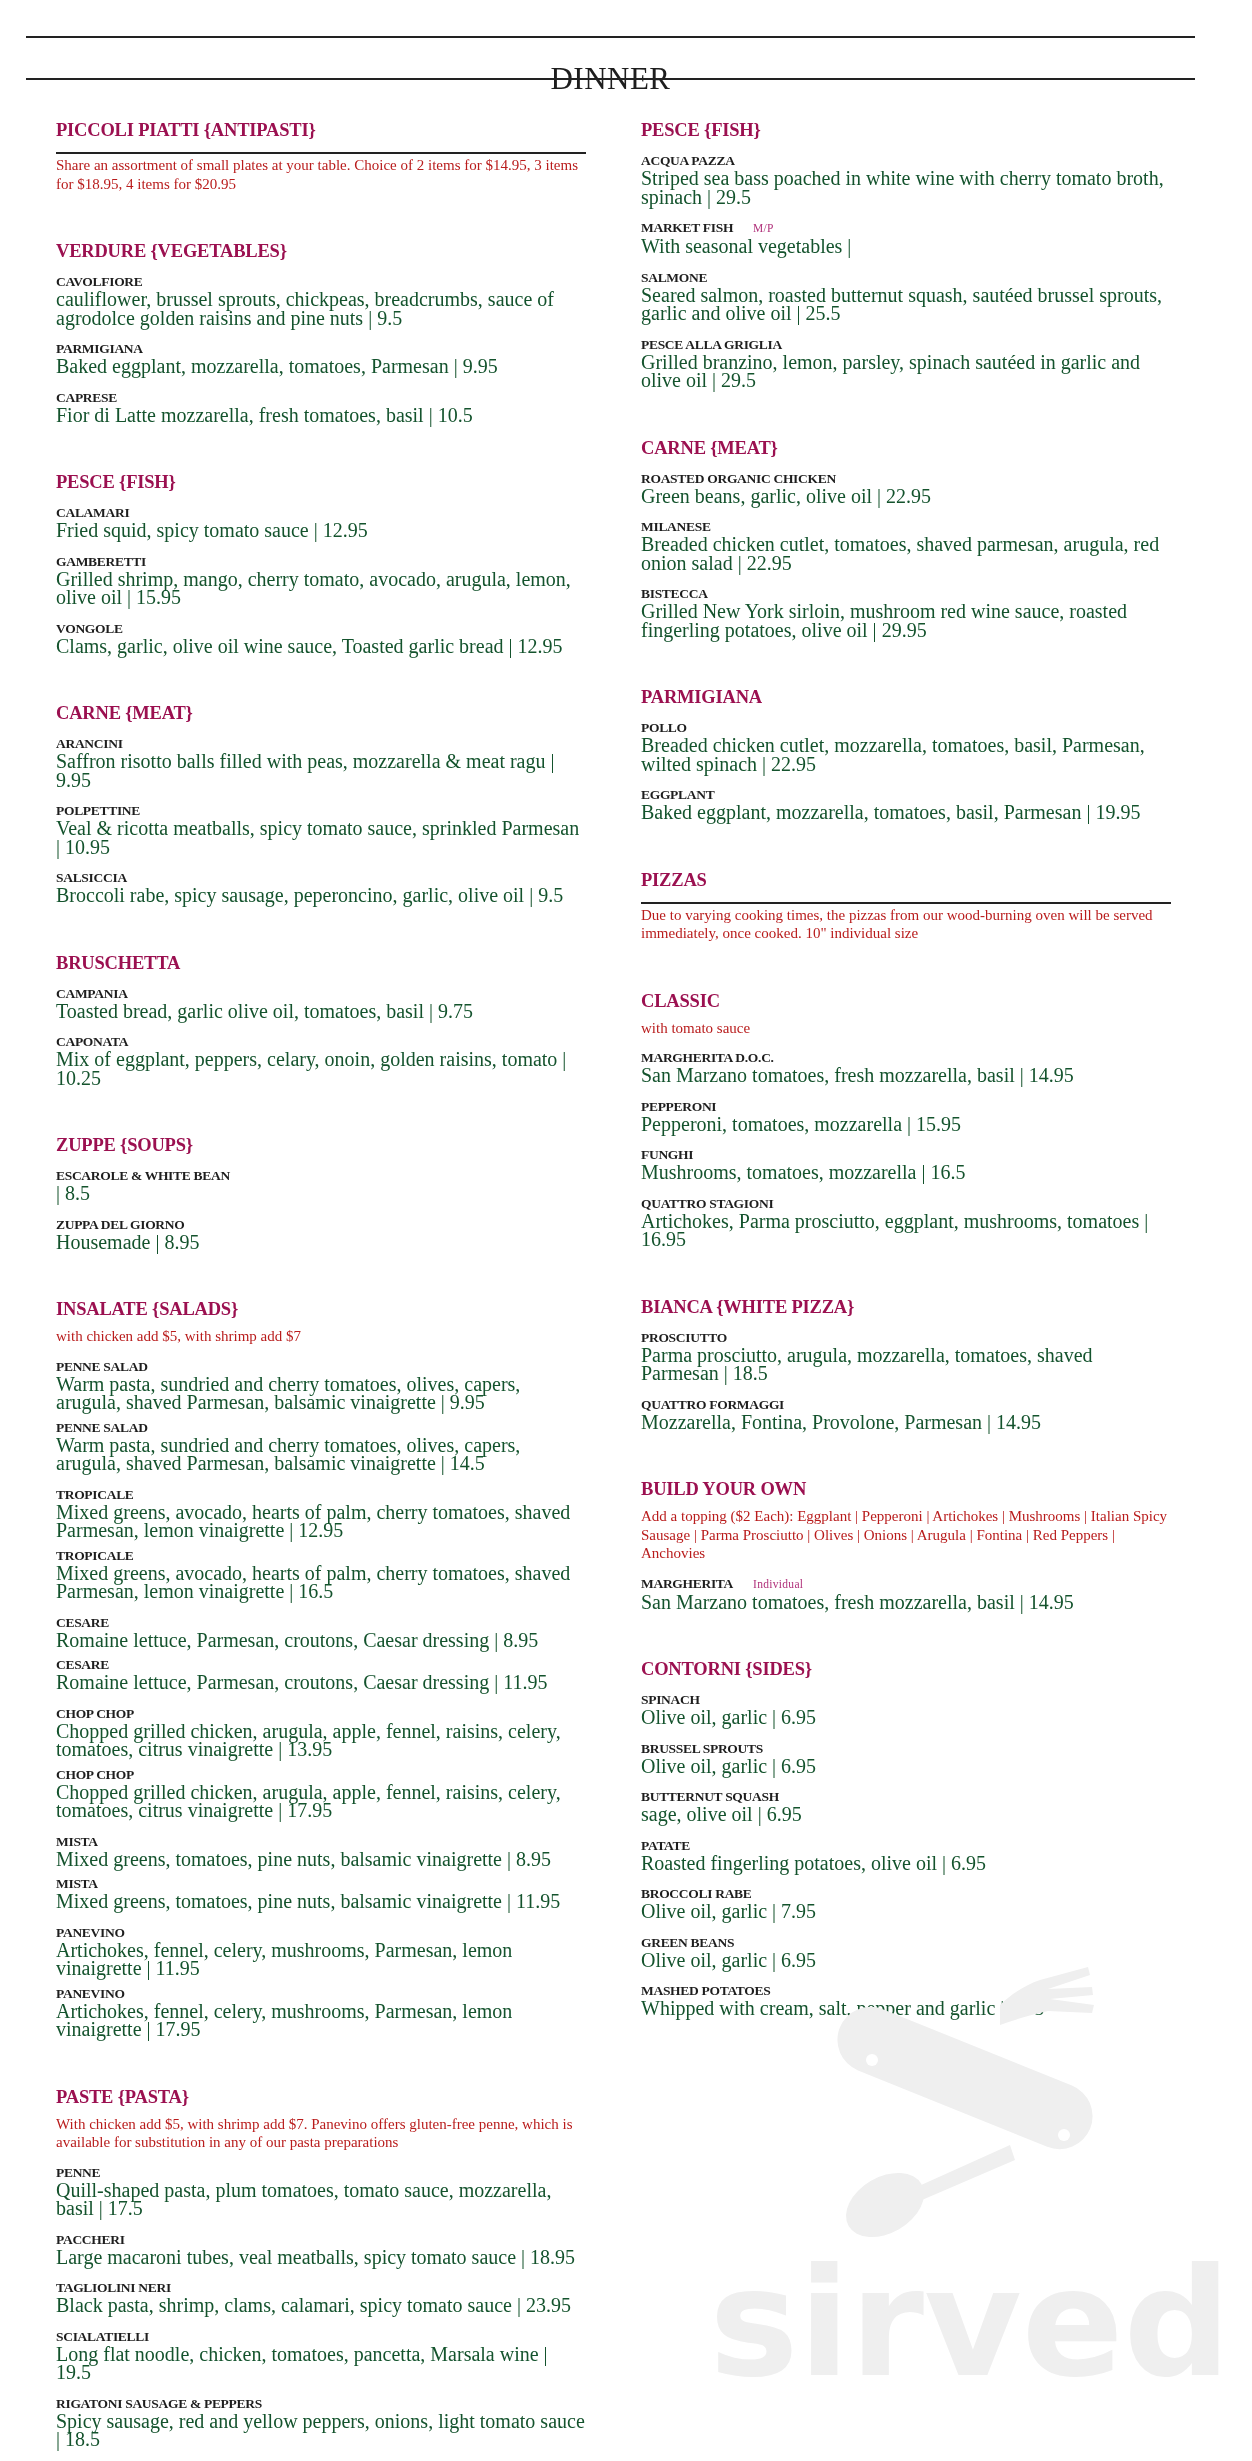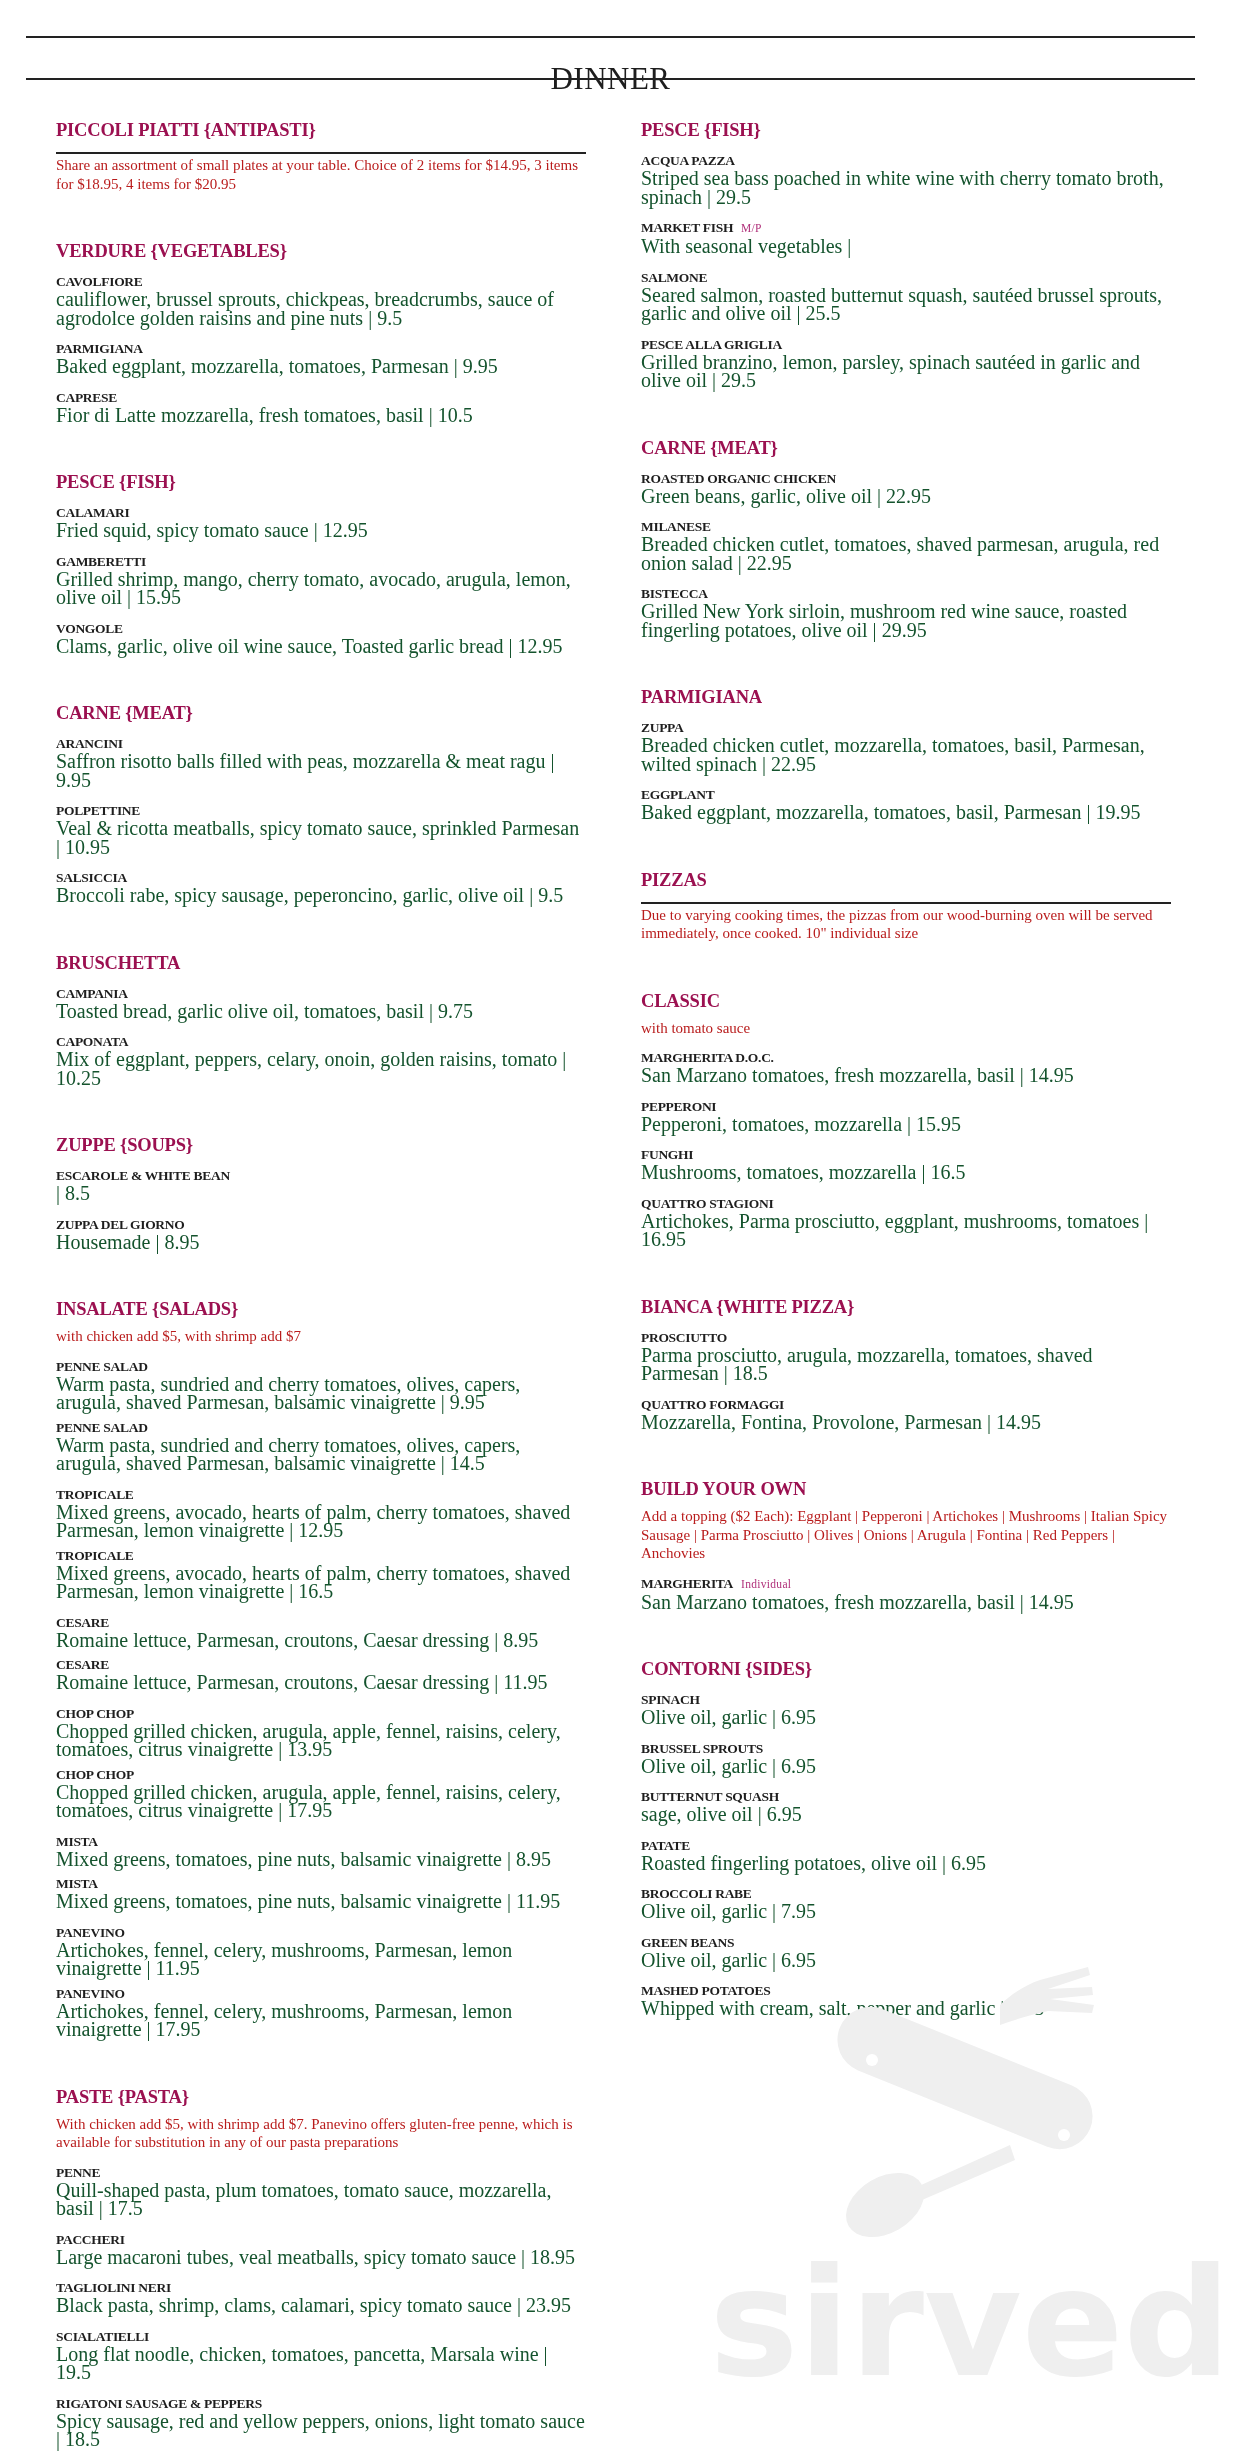--- a/index.html
+++ b/index.html
@@ -21,21 +21,21 @@
     margin: 0 0 10px 0; font-size: 18.5px; font-weight: bold; color: #9b1050;
     letter-spacing: -0.2px; line-height: 24px;
   }
   .section .hr { height: 2px; background: #222; margin: 2px 0 6px 0; }
   .section .intro { font-size: 15px; line-height: 18.5px; margin: -4px 0 12px 0; color: #b91c1c; }
   .item { margin-bottom: 13px; }
   .item.tight { margin-bottom: 7px; }
   .item .name {
     font-size: 13.5px; font-weight: bold; letter-spacing: -0.3px; line-height: 17px; color: #1e1e1e;
   }
-  .item .tag { font-size: 11.5px; font-weight: normal; color: #b0307a; margin-left: 8px; letter-spacing: 0.3px; }
+  .item .tag { font-size: 11.5px; font-weight: normal; color: #b0307a; margin-left: 20px; letter-spacing: 0.3px; }
   .item .desc { font-size: 20px; line-height: 18.5px; color: #14532d; }
   .watermark { position: absolute; left: 710px; top: 1955px; width: 520px; height: 430px; }
 </style>
 </head>
 <body>
 
 <div class="rule" style="top:36px;"></div>
 <h1 class="title">DINNER</h1>
 <div class="rule" style="top:78px;"></div>
 
@@ -228,21 +228,21 @@
         <div class="desc">Breaded chicken cutlet, tomatoes, shaved parmesan, arugula, red onion salad | 22.95</div>
       </div>
       <div class="item">
         <div class="name"><span>BISTECCA</span></div>
         <div class="desc">Grilled New York sirloin, mushroom red wine sauce, roasted fingerling potatoes, olive oil | 29.95</div>
       </div>
     </div>
     <div class="section">
       <h2>PARMIGIANA</h2>
       <div class="item">
-        <div class="name"><span>ZUPPA</span></div>
+        <div class="name"><span>POLLO</span></div>
         <div class="desc">Breaded chicken cutlet, mozzarella, tomatoes, basil, Parmesan, wilted spinach | 22.95</div>
       </div>
       <div class="item">
         <div class="name"><span>EGGPLANT</span></div>
         <div class="desc">Baked eggplant, mozzarella, tomatoes, basil, Parmesan | 19.95</div>
       </div>
     </div>
     <div class="section">
       <h2>PIZZAS</h2>
       <div class="hr"></div>

